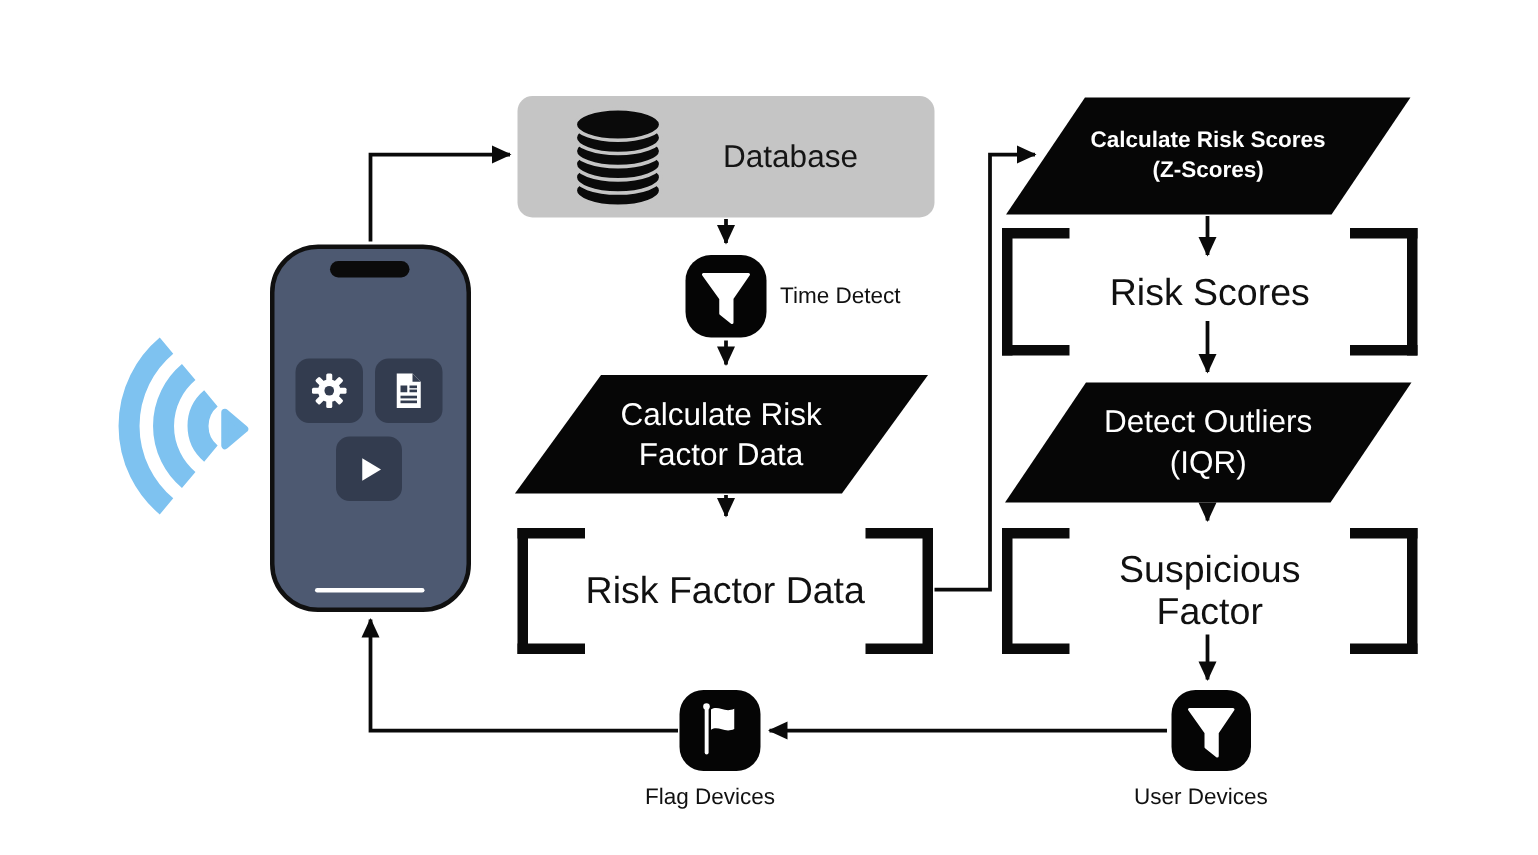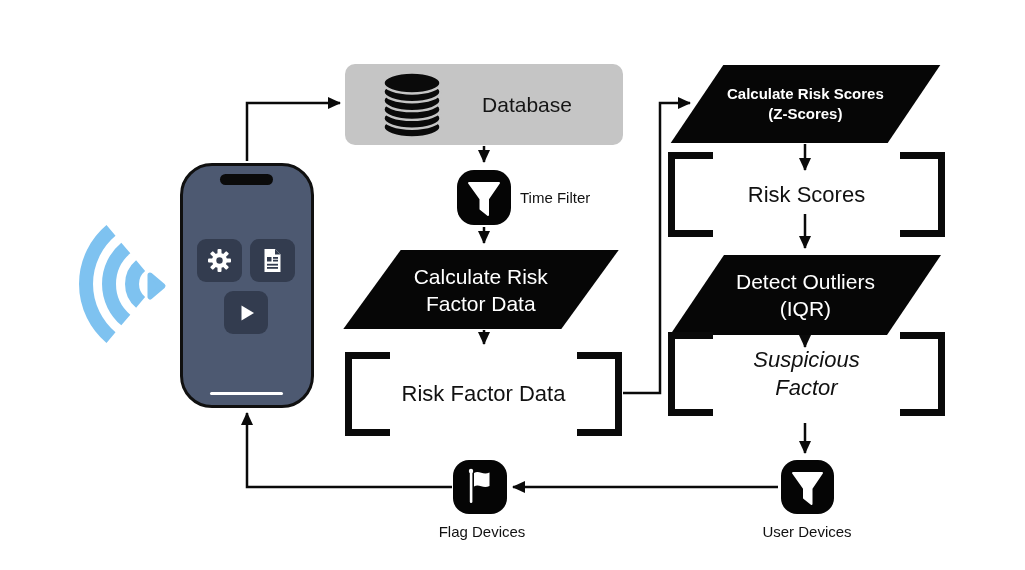--- a/index.html
+++ b/index.html
@@ -38,21 +38,21 @@
     position:absolute;left:100px;right:14px;top:0;bottom:0;
     display:flex;align-items:center;justify-content:center;
     font-size:21px;color:#151515;
   }
 
   
   .icon-node{position:absolute;z-index:2;}
   .small-label{
     position:absolute;z-index:2;font-size:15px;color:#111;white-space:nowrap;
   }
-  .small-label.centered{text-align:center;}
+  .small-label.centered{text-align:left;}
 
   
   .para{
     position:absolute;z-index:2;background:#060606;
     display:flex;flex-direction:column;align-items:center;justify-content:center;
   }
   .para .inner{text-align:center;color:#ffffff;}
   .para-1{left:372px;top:250px;width:218px;height:79px;transform:skewX(-36deg);}
   .para-1 .inner{transform:skewX(36deg);font-size:21px;line-height:27px;font-weight:500;}
   .para-2{left:697px;top:65px;width:217px;height:78px;transform:skewX(-34deg);}
@@ -60,25 +60,25 @@
   .para-3{left:697px;top:255px;width:217px;height:80px;transform:skewX(-34deg);}
   .para-3 .inner{transform:skewX(34deg);font-size:21px;line-height:27px;font-weight:500;}
 
   
   .brk{position:absolute;z-index:2;}
   .brk-side{position:absolute;top:0;bottom:0;width:45px;border:7.5px solid #0a0a0a;box-sizing:border-box;}
   .brk-left{left:0;border-right:none;}
   .brk-right{right:0;border-left:none;}
   .brk-label{
     position:absolute;inset:0;display:flex;align-items:center;justify-content:center;
-    text-align:center;font-size:22px;line-height:28px;color:#111;
+    text-align:center;font-size:25px;line-height:28px;color:#111;
   }
   .brk-rfd{left:345px;top:352px;width:277px;height:84px;}
   .brk-rs{left:668px;top:152px;width:277px;height:85px;}
-  .brk-sd{left:668px;top:332px;width:277px;height:84px;font-style:italic;}
+  .brk-sd{left:668px;top:352px;width:277px;height:84px;}
 </style>
 </head>
 <body>
 
 <div id="canvas">
 
   <svg id="connector-layer" width="1025" height="570" viewBox="0 0 1025 570">
     <defs>
       <marker id="arw" markerWidth="14" markerHeight="13" refX="12.5" refY="6.5" orient="auto" markerUnits="userSpaceOnUse">
         <path d="M0.5,0.5 L13.5,6.5 L0.5,12.5 Z" fill="#0a0a0a"></path>
@@ -158,21 +158,21 @@
         <ellipse cx="31" cy="12" rx="28.5" ry="10.5"></ellipse>
       </g>
     </svg>
     <div class="db-label">Database</div>
   </div>
 
   <svg class="icon-node" style="left:456px;top:169px;" width="56" height="57" viewBox="0 0 56 57">
     <rect x="1" y="1" width="54" height="55" rx="17" fill="#050505"></rect>
     <path d="M13,14 H43 L32,30 V46 L24.5,40 V30 Z" fill="#ffffff" stroke="#ffffff" stroke-width="2" stroke-linejoin="round"></path>
   </svg>
-  <div class="small-label" style="left:520px;top:189px;">Time Filter</div>
+  <div class="small-label" style="left:520px;top:189px;">Time Detect</div>
 
   <div class="para para-1">
     <div class="inner">
       <div>Calculate Risk</div>
       <div>Factor Data</div>
     </div>
   </div>
 
   <div class="brk brk-rfd">
     <div class="brk-side brk-left"></div>

